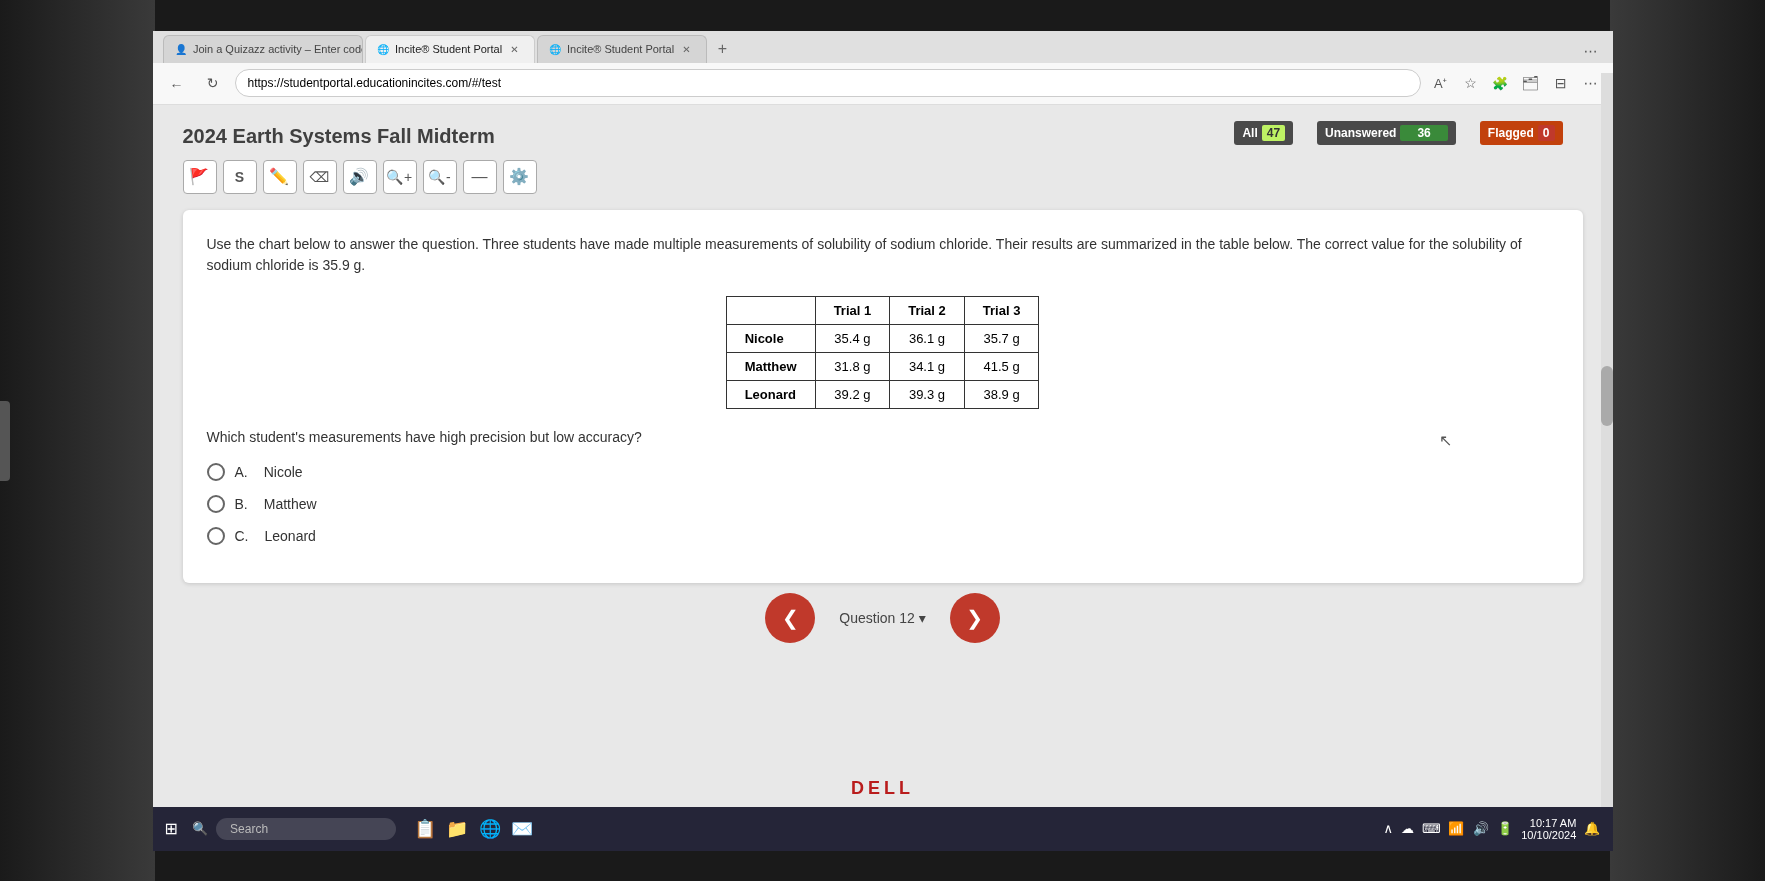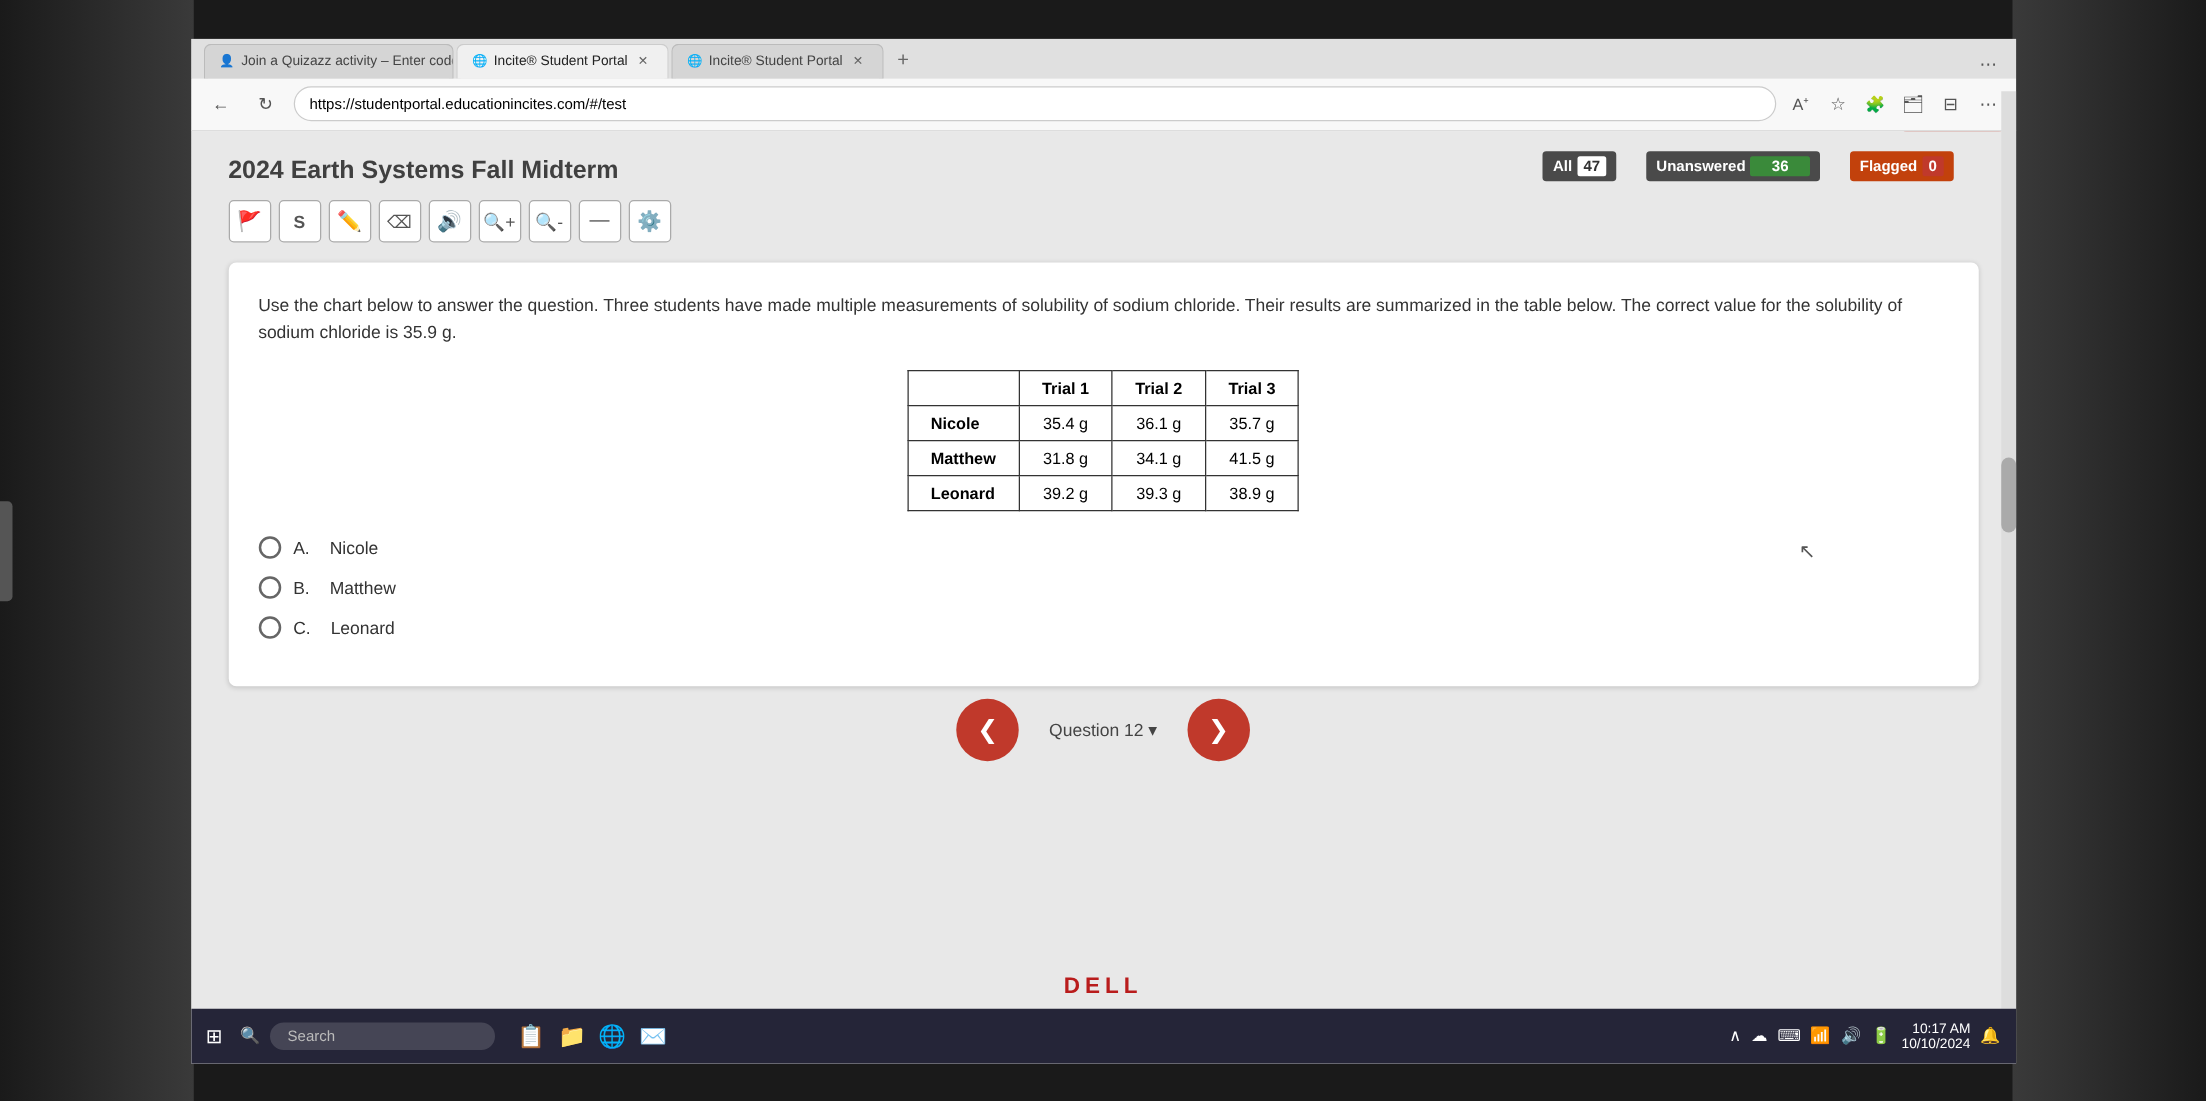--- a/index.html
+++ b/index.html
@@ -201,21 +201,21 @@
       background: #4a4a4a;
       color: white;
     }
 
     .badge-flagged {
       background: #c2410c;
       color: white;
     }
 
     .badge-count {
-      background: #ffffff;
+      background: #bef264;
       color: #333;
       border-radius: 2px;
       padding: 1px 5px;
       font-weight: bold;
       font-size: 12px;
     }
 
     .badge-count-green {
       background: #3a8a3a;
       color: white;
@@ -589,20 +589,21 @@
                 </tr>
                 <tr>
                   <td>Leonard</td>
                   <td>39.2 g</td>
                   <td>39.3 g</td>
                   <td>38.9 g</td>
                 </tr>
               </tbody>
           </table>
 
+          <p class="question-sub">Which student's measurements have high precision but low accuracy?</p>
 
           <div>
             <div class="answer-option">
               <div class="radio-circle"></div>
               <span style="margin-right:6px;">A.</span>
               <span>Nicole</span>
             </div>
             <div class="answer-option">
               <div class="radio-circle"></div>
               <span style="margin-right:6px;">B.</span>

